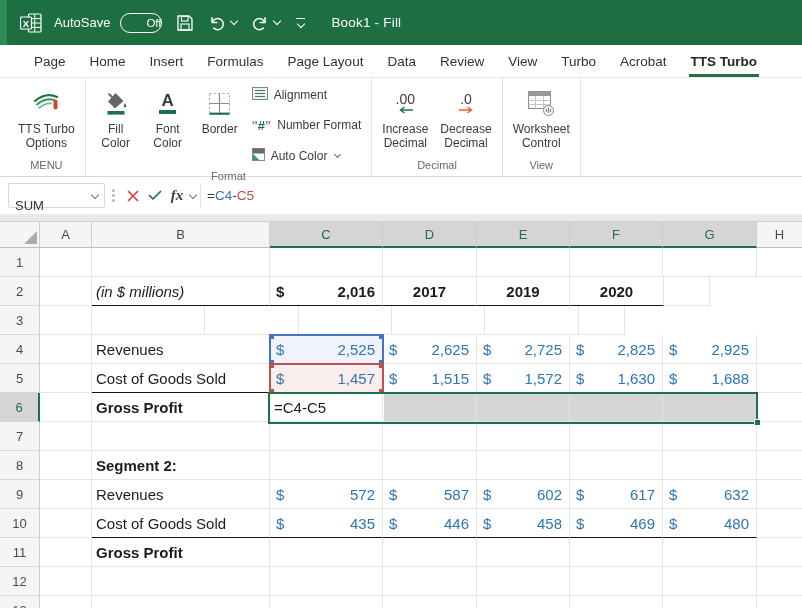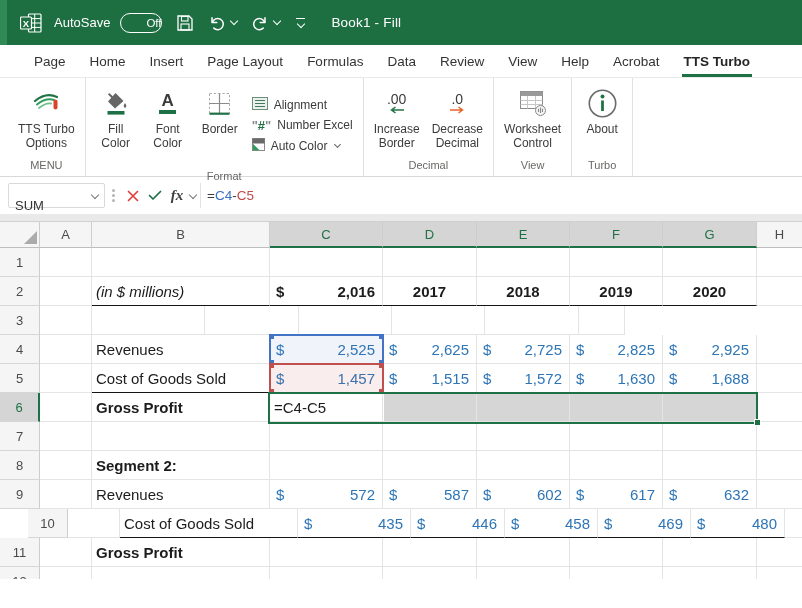--- a/index.html
+++ b/index.html
@@ -28,21 +28,21 @@
   .tab.active::after { content:""; position:absolute; left:10px; right:10px; bottom:0; height:3px; background:#1E7145; }
 
   
   .ribbon { height:99px; background:#fff; display:flex; align-items:stretch; border-bottom:1px solid #D8D8D8; padding-left:8px; }
   .rgroup { display:flex; flex-direction:column; border-right:1px solid #E3E1DF; padding:4px 4px 0 4px; }
   .rgroup-content { flex:1; display:flex; align-items:flex-start; }
   .rgroup-label { font-size:11px; color:#6a6866; text-align:center; padding:2px 0 5px 0; }
   .rbtn { display:flex; flex-direction:column; align-items:center; width:auto; min-width:52px; padding:5px 6px 2px 6px; border-radius:3px; }
   .rbtn .ric { height:32px; display:flex; align-items:center; justify-content:center; }
   .rbtn .lbl { font-size:12px; color:#3b3b3b; text-align:center; white-space:pre-line; line-height:14px; margin-top:3px; }
-  .rstack { display:flex; flex-direction:column; justify-content:center; padding:2px 6px; gap:5px; height:86px; }
+  .rstack { display:flex; flex-direction:column; justify-content:center; padding:2px 6px; gap:15px; height:86px; }
   .rsmall { display:flex; align-items:center; gap:6px; font-size:12px; color:#3b3b3b; }
   .rsmall .chev2 { width:5px; height:5px; border-right:1.3px solid #666; border-bottom:1.3px solid #666; transform:rotate(45deg); margin-left:2px; margin-top:-2px; display:inline-block; }
   .fc-icon { display:flex; flex-direction:column; align-items:center; }
   .fc-icon .A { font-size:17px; font-weight:700; color:#3b3b3b; line-height:17px; }
   .fc-icon .bar { width:17px; height:3.5px; background:#1E7145; margin-top:1px; }
   .nf-icon { font-size:13px; font-weight:700; }
   .nf-icon .q { color:#8a8a8a; } .nf-icon .h { color:#217346; }
   .dec-icon { display:flex; flex-direction:column; align-items:center; line-height:14px; }
   .dec-icon .txt { font-size:14px; color:#3b3b3b; font-weight:400; }
 
@@ -134,26 +134,26 @@
     <i class="bar"></i>
       <i class="chev"></i>
   </span>
   <span class="doc-title">Book1  -  Fill</span>
 </div>
 
 <nav class="menurow" id="menu-tabs">
     <div class="tab">Page</div>
     <div class="tab">Home</div>
     <div class="tab">Insert</div>
+    <div class="tab">Formulas</div>
     <div class="tab">Page Layout</div>
-    <div class="tab">Formulas</div>
     <div class="tab">Data</div>
     <div class="tab">Review</div>
     <div class="tab">View</div>
-    <div class="tab">Help</div>
+    <div class="tab">Turbo</div>
     <div class="tab">Acrobat</div>
     <div class="tab active">TTS Turbo</div>
   </nav>
 
 <div class="ribbon" id="ribbon">
     <div class="rgroup">
       <div class="rgroup-content">
         <div class="rbtn">
           <span class="ric">
             <svg width="32" height="30" viewBox="0 0 32 30">
@@ -206,21 +206,21 @@
         <div class="rstack">
           <div class="rsmall">
             <span><svg width="16" height="13" viewBox="0 0 16 13">
                 <rect x="0.5" y="0.5" width="15" height="12" fill="#EAF1EC" stroke="#6F8F7C"></rect>
                 <path d="M3 3.5 H13 M3 6.5 H13 M3 9.5 H13" stroke="#447A5C" stroke-width="1"></path>
               </svg></span>
             <span>Alignment</span>
           </div>
           <div class="rsmall">
             <span><span class="nf-icon"><span class="q">"</span><span class="h">#</span><span class="q">"</span></span></span>
-            <span>Number Excel</span>
+            <span>Number Format</span>
           </div>
           <div class="rsmall">
             <span><svg width="13" height="13" viewBox="0 0 13 13">
                 <rect x="0.5" y="0.5" width="12" height="12" fill="#fff" stroke="#8a8a8a"></rect>
                 <rect x="0.5" y="0.5" width="12" height="5" fill="#6a6a6a"></rect>
                 <path d="M1 12.2 L7.5 12.2 L1 5.8 Z" fill="#2E9E5B"></path>
               </svg></span>
             <span>Auto Color</span>
             <i class="chev2"></i>
           </div>
@@ -233,21 +233,21 @@
         <div class="rbtn">
           <span class="ric">
             <span class="dec-icon">
               <span class="txt">.00</span>
               <svg width="17" height="8" viewBox="0 0 17 8">
                 <path d="M16 4 H4 M7.5 1 L3.5 4 L7.5 7" fill="none" stroke="#217346" stroke-width="1.5"></path>
               </svg>
             </span>
           </span>
           <span class="lbl">Increase
-Border</span>
+Decimal</span>
         </div>
         <div class="rbtn">
           <span class="ric">
             <span class="dec-icon">
               <span class="txt">.0</span>
               <svg width="17" height="8" viewBox="0 0 17 8">
                 <path d="M1 4 H13 M9.5 1 L13.5 4 L9.5 7" fill="none" stroke="#E8642C" stroke-width="1.5"></path>
               </svg>
             </span>
           </span>
@@ -267,35 +267,20 @@
               <path d="M2.5 11.5 H24.5 M2.5 15.5 H24.5 M9.5 7 V19.5 M17.5 7 V19.5" stroke="#C6C6C6" stroke-width="1"></path>
               <circle cx="22.5" cy="21.5" r="5" fill="#F4F4F4" stroke="#8a8a8a"></circle>
               <path d="M22.5 18.5 V24 M20.5 19.8 V23 M24.5 19.8 V23" stroke="#8a8a8a" stroke-width="1.1"></path>
             </svg>
           </span>
           <span class="lbl">Worksheet
 Control</span>
         </div>
       </div>
       <div class="rgroup-label">View</div>
-    </div>
-    <div class="rgroup">
-      <div class="rgroup-content">
-        <div class="rbtn">
-          <span class="ric">
-            <svg width="31" height="31" viewBox="0 0 31 31">
-              <circle cx="15.5" cy="15.5" r="13.2" fill="none" stroke="#6a6a6a" stroke-width="1.6"></circle>
-              <rect x="14.1" y="12.5" width="2.8" height="10.5" fill="#217346"></rect>
-              <circle cx="15.5" cy="8.6" r="2" fill="#217346"></circle>
-            </svg>
-          </span>
-          <span class="lbl">About</span>
-        </div>
-      </div>
-      <div class="rgroup-label">Turbo</div>
     </div>
   </div>
 
 <div class="fbar">
   <div class="namebox">
     <span class="nbval">SUM</span>
     <i class="chev2"></i>
   </div>
   <span class="dots">
       <i></i>
@@ -354,21 +339,20 @@
     </div>
     <div class="grow" style="height: 29px; overflow: hidden;">
       <div class="rhdr" style="height: 29px;">2</div>
       <div class="cell" style="width: 52px; height: 29px;"></div>
       <div class="cell italic bb" style="width: 178px; height: 29px;">(in $ millions)</div>
       <div class="cell bold money bb" style="width: 113px; height: 29px;">
         <span class="cur">$</span>
         <span class="val">2,016</span>
       </div>
       <div class="cell bold center bb" style="width: 94px; height: 29px;">2017</div>
-      <div class="cell bold center bb" style="width: 93px; height: 29px;">2018</div>
       <div class="cell bold center bb" style="width: 93px; height: 29px;">2019</div>
       <div class="cell bold center bb" style="width: 94px; height: 29px;">2020</div>
       <div class="cell" style="width: 46px; height: 29px;"></div>
     </div>
     <div class="grow" style="height: 29px; overflow: hidden;">
       <div class="rhdr" style="height: 29px;">3</div>
       <div class="cell" style="width: 52px; height: 29px;"></div>
       <div class="cell" style="width: 113px; height: 29px;"></div>
       <div class="cell" style="width: 94px; height: 29px;"></div>
       <div class="cell" style="width: 93px; height: 29px;"></div>
@@ -480,21 +464,21 @@
       <div class="cell blue money" style="width: 93px; height: 29px;">
         <span class="cur">$</span>
         <span class="val">617</span>
       </div>
       <div class="cell blue money" style="width: 94px; height: 29px;">
         <span class="cur">$</span>
         <span class="val">632</span>
       </div>
       <div class="cell" style="width: 46px; height: 29px;"></div>
     </div>
-    <div class="grow" style="height: 29px; overflow: hidden; padding-left: 28px;">
+    <div class="grow" style="height: 29px; overflow: hidden;">
       <div class="rhdr" style="height: 29px;">10</div>
       <div class="cell" style="width: 52px; height: 29px;"></div>
       <div class="cell bb" style="width: 178px; height: 29px;">Cost of Goods Sold</div>
       <div class="cell blue money bb" style="width: 113px; height: 29px;">
         <span class="cur">$</span>
         <span class="val">435</span>
       </div>
       <div class="cell blue money bb" style="width: 94px; height: 29px;">
         <span class="cur">$</span>
         <span class="val">446</span>
@@ -510,20 +494,31 @@
       <div class="cell blue money bb" style="width: 94px; height: 29px;">
         <span class="cur">$</span>
         <span class="val">480</span>
       </div>
       <div class="cell" style="width: 46px; height: 29px;"></div>
     </div>
     <div class="grow" style="height: 29px; overflow: hidden;">
       <div class="rhdr" style="height: 29px;">11</div>
       <div class="cell" style="width: 52px; height: 29px;"></div>
       <div class="cell bold" style="width: 178px; height: 29px;">Gross Profit</div>
+      <div class="cell" style="width: 113px; height: 29px;"></div>
+      <div class="cell" style="width: 94px; height: 29px;"></div>
+      <div class="cell" style="width: 93px; height: 29px;"></div>
+      <div class="cell" style="width: 93px; height: 29px;"></div>
+      <div class="cell" style="width: 94px; height: 29px;"></div>
+      <div class="cell" style="width: 46px; height: 29px;"></div>
+    </div>
+    <div class="grow" style="height: 29px; overflow: hidden;">
+      <div class="rhdr" style="height: 29px;">12</div>
+      <div class="cell" style="width: 52px; height: 29px;"></div>
+      <div class="cell" style="width: 178px; height: 29px;"></div>
       <div class="cell" style="width: 113px; height: 29px;"></div>
       <div class="cell" style="width: 94px; height: 29px;"></div>
       <div class="cell" style="width: 93px; height: 29px;"></div>
       <div class="cell" style="width: 93px; height: 29px;"></div>
       <div class="cell" style="width: 94px; height: 29px;"></div>
       <div class="cell" style="width: 46px; height: 29px;"></div>
     </div>
     <div class="grow" style="height: 12px; overflow: hidden;">
       <div class="rhdr" style="height: 29px;">13</div>
       <div class="cell" style="width: 52px; height: 29px;"></div>

